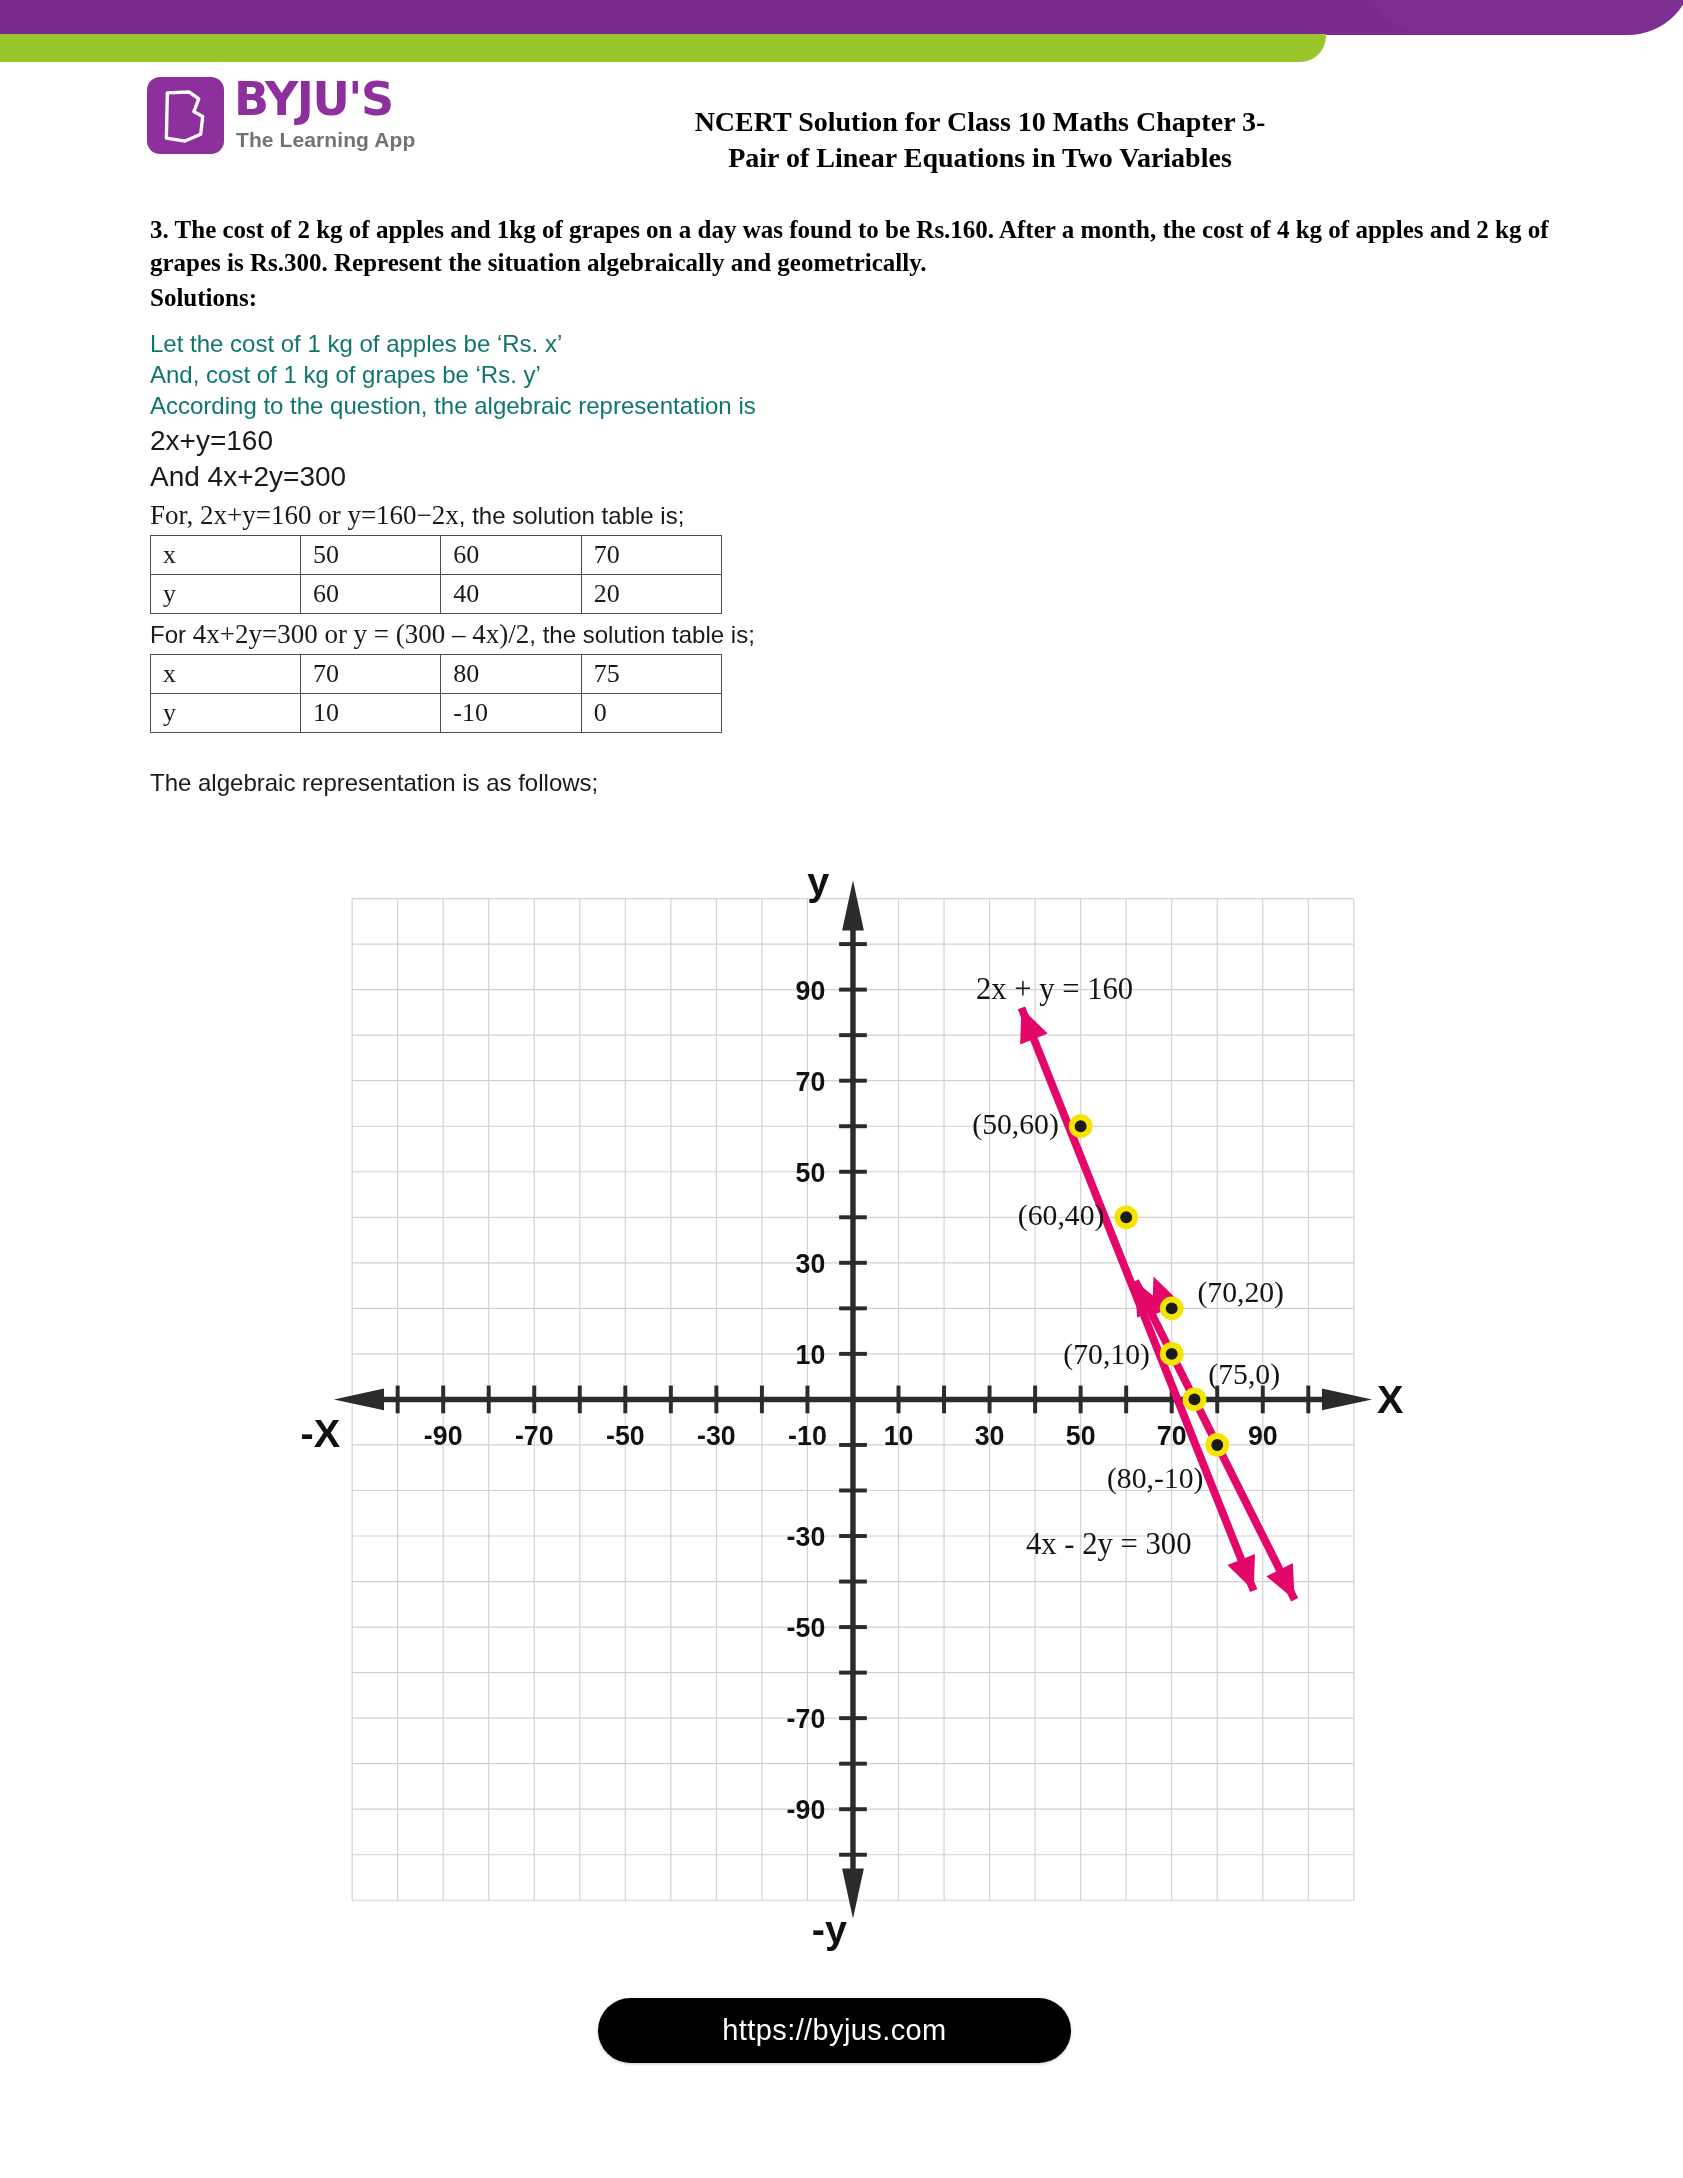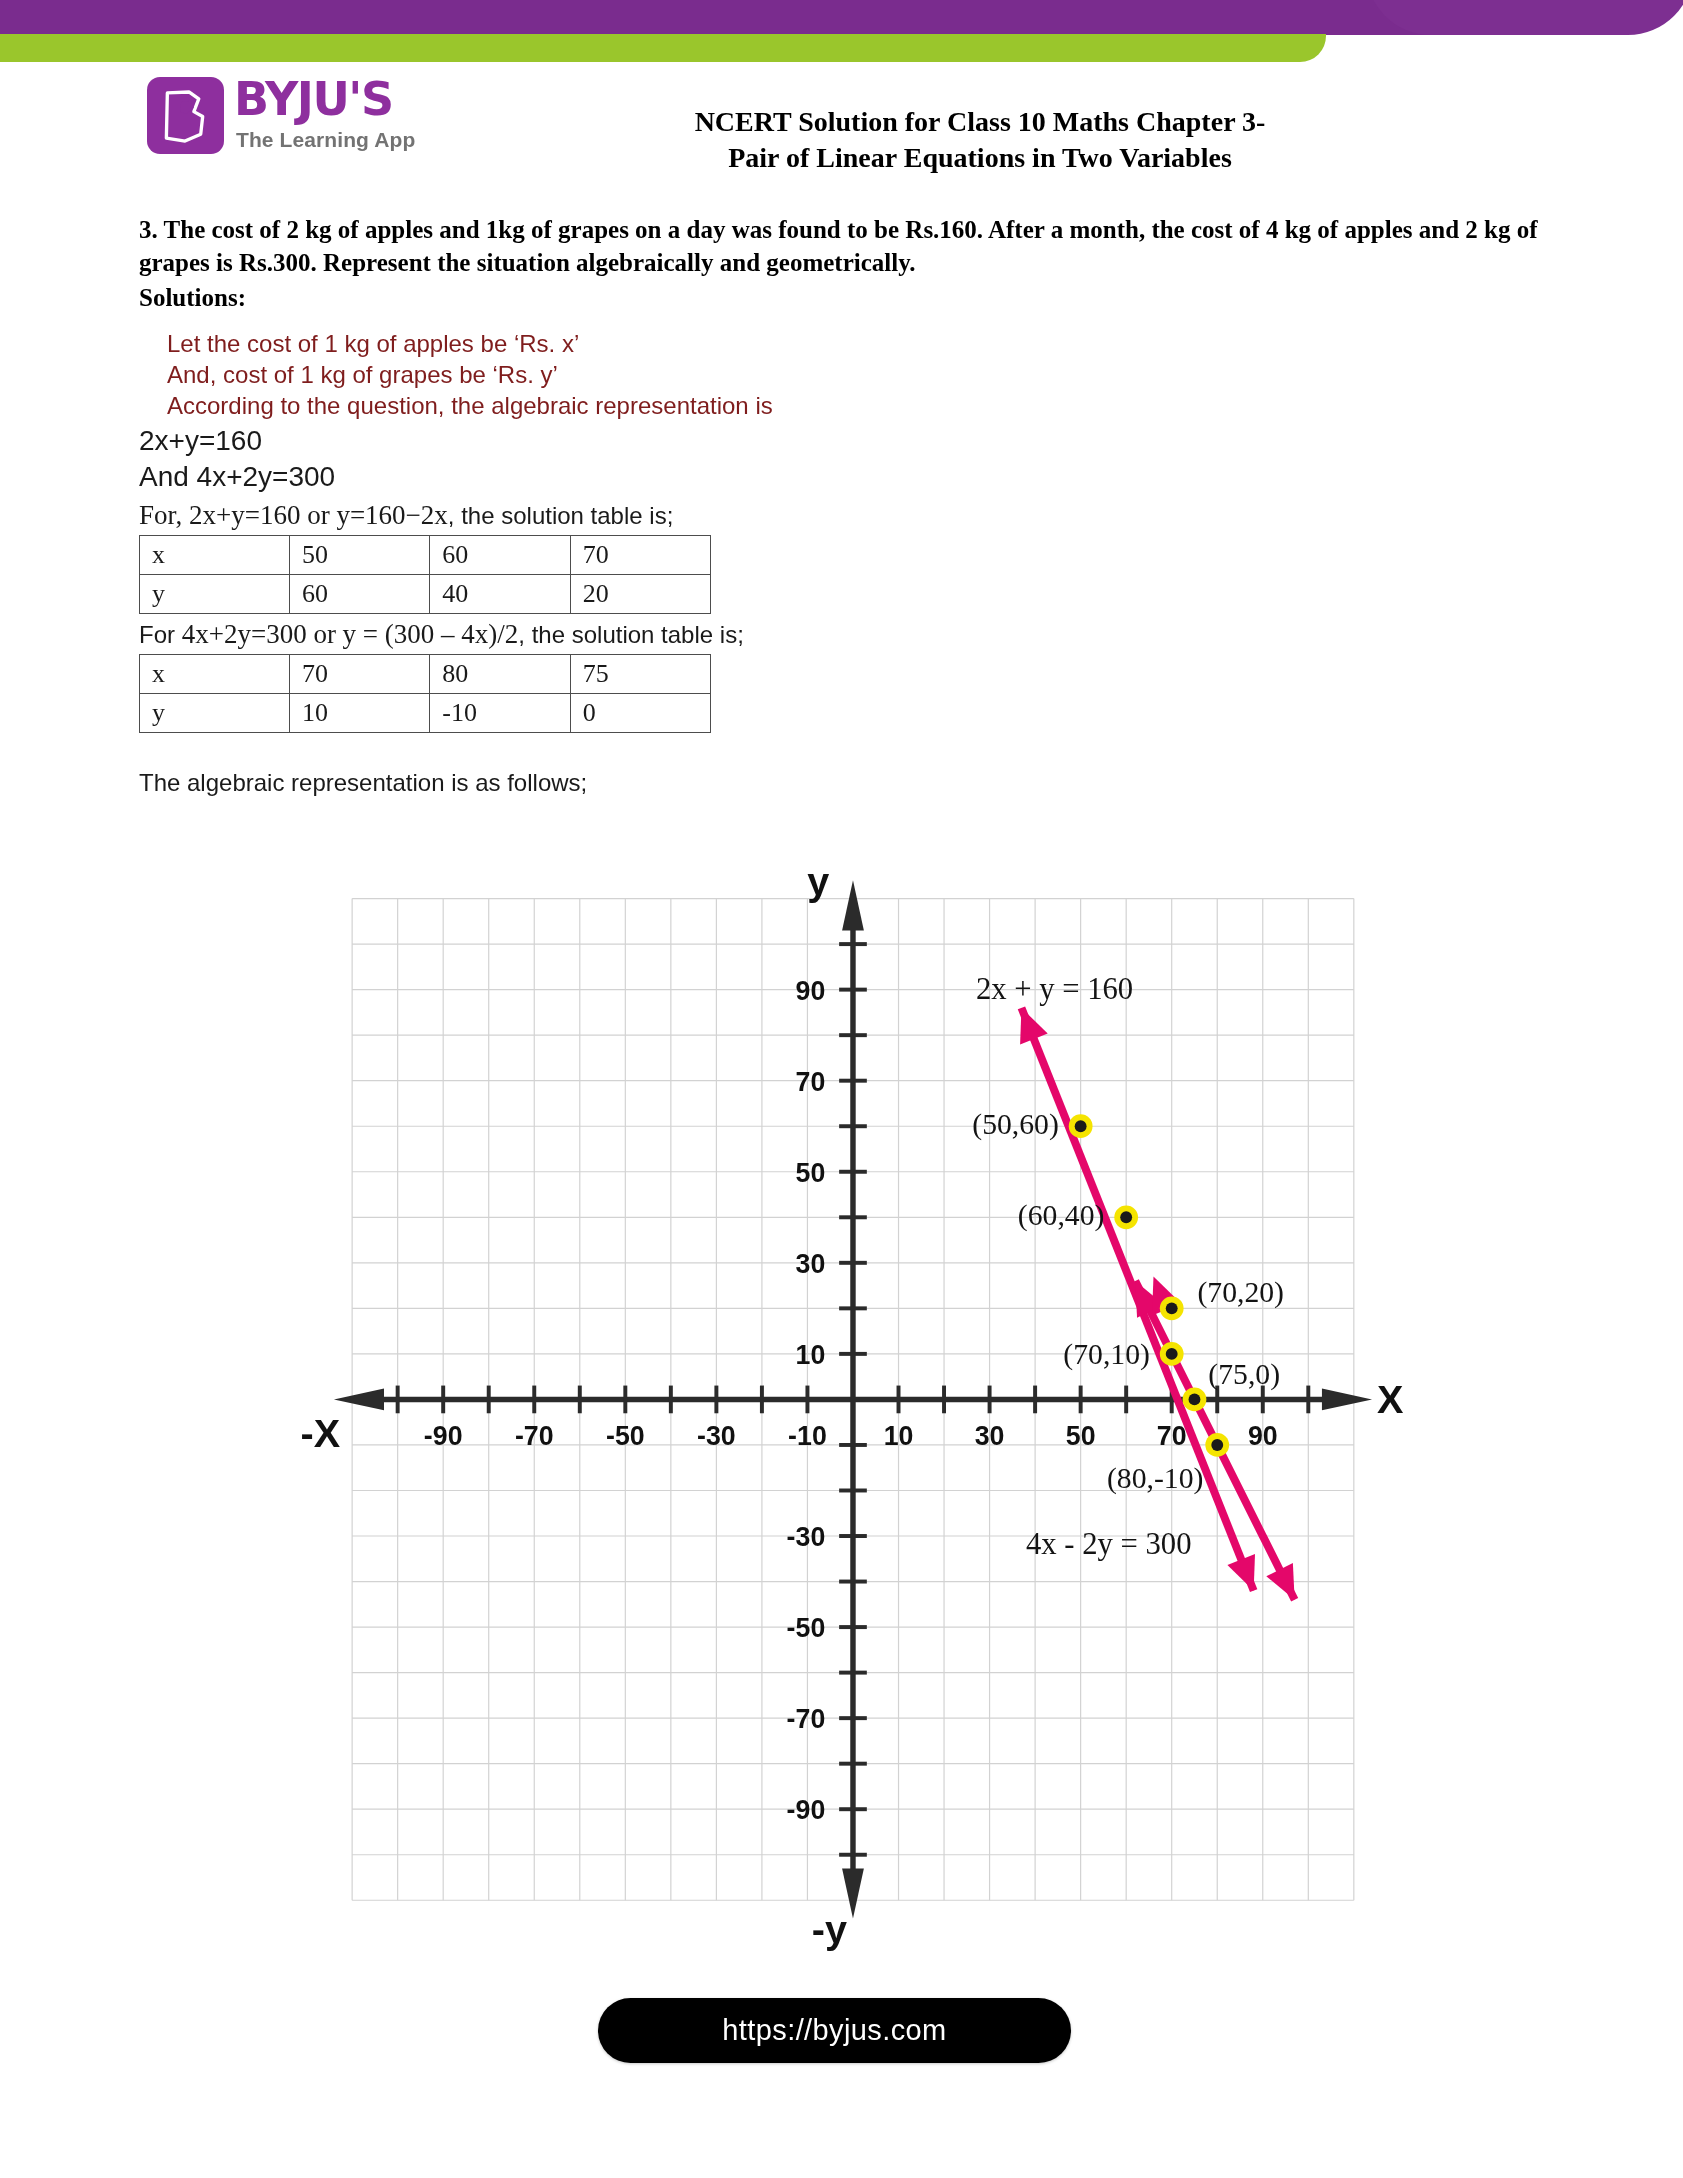--- a/index.html
+++ b/index.html
@@ -95,21 +95,21 @@
     font-weight: bold;
     color: #000000;
     line-height: 1.28;
     text-align: center;
   }
 
   
   .content {
     position: absolute;
     top: 213px;
-    left: 139px;
+    left: 150px;
     width: 1416px;
   }
   .q-text {
     font-family: "Liberation Serif", serif;
     font-size: 25px;
     font-weight: bold;
     color: #000000;
     line-height: 1.32;
     margin: 0 0 0 0;
   }
@@ -117,24 +117,23 @@
     font-family: "Liberation Serif", serif;
     font-size: 25px;
     font-weight: bold;
     color: #000000;
     line-height: 1.32;
     margin-top: 2px;
   }
   .sans-line {
     font-family: "Liberation Sans", sans-serif;
     font-size: 24px;
-    color: #7f1d1d;
+    color: #0f766e;
     line-height: 1.30;
     margin-top: 14px;
-    margin-left: 28px;
   }
   .sans-line.tight { margin-top: 0px; }
   .serif-line {
     font-family: Liberation Sans, sans-serif;
     font-size: 28px;
     color: #1a1a1a;
     line-height: 1.24;
     margin-top: 2px;
   }
   .mixed-line {

